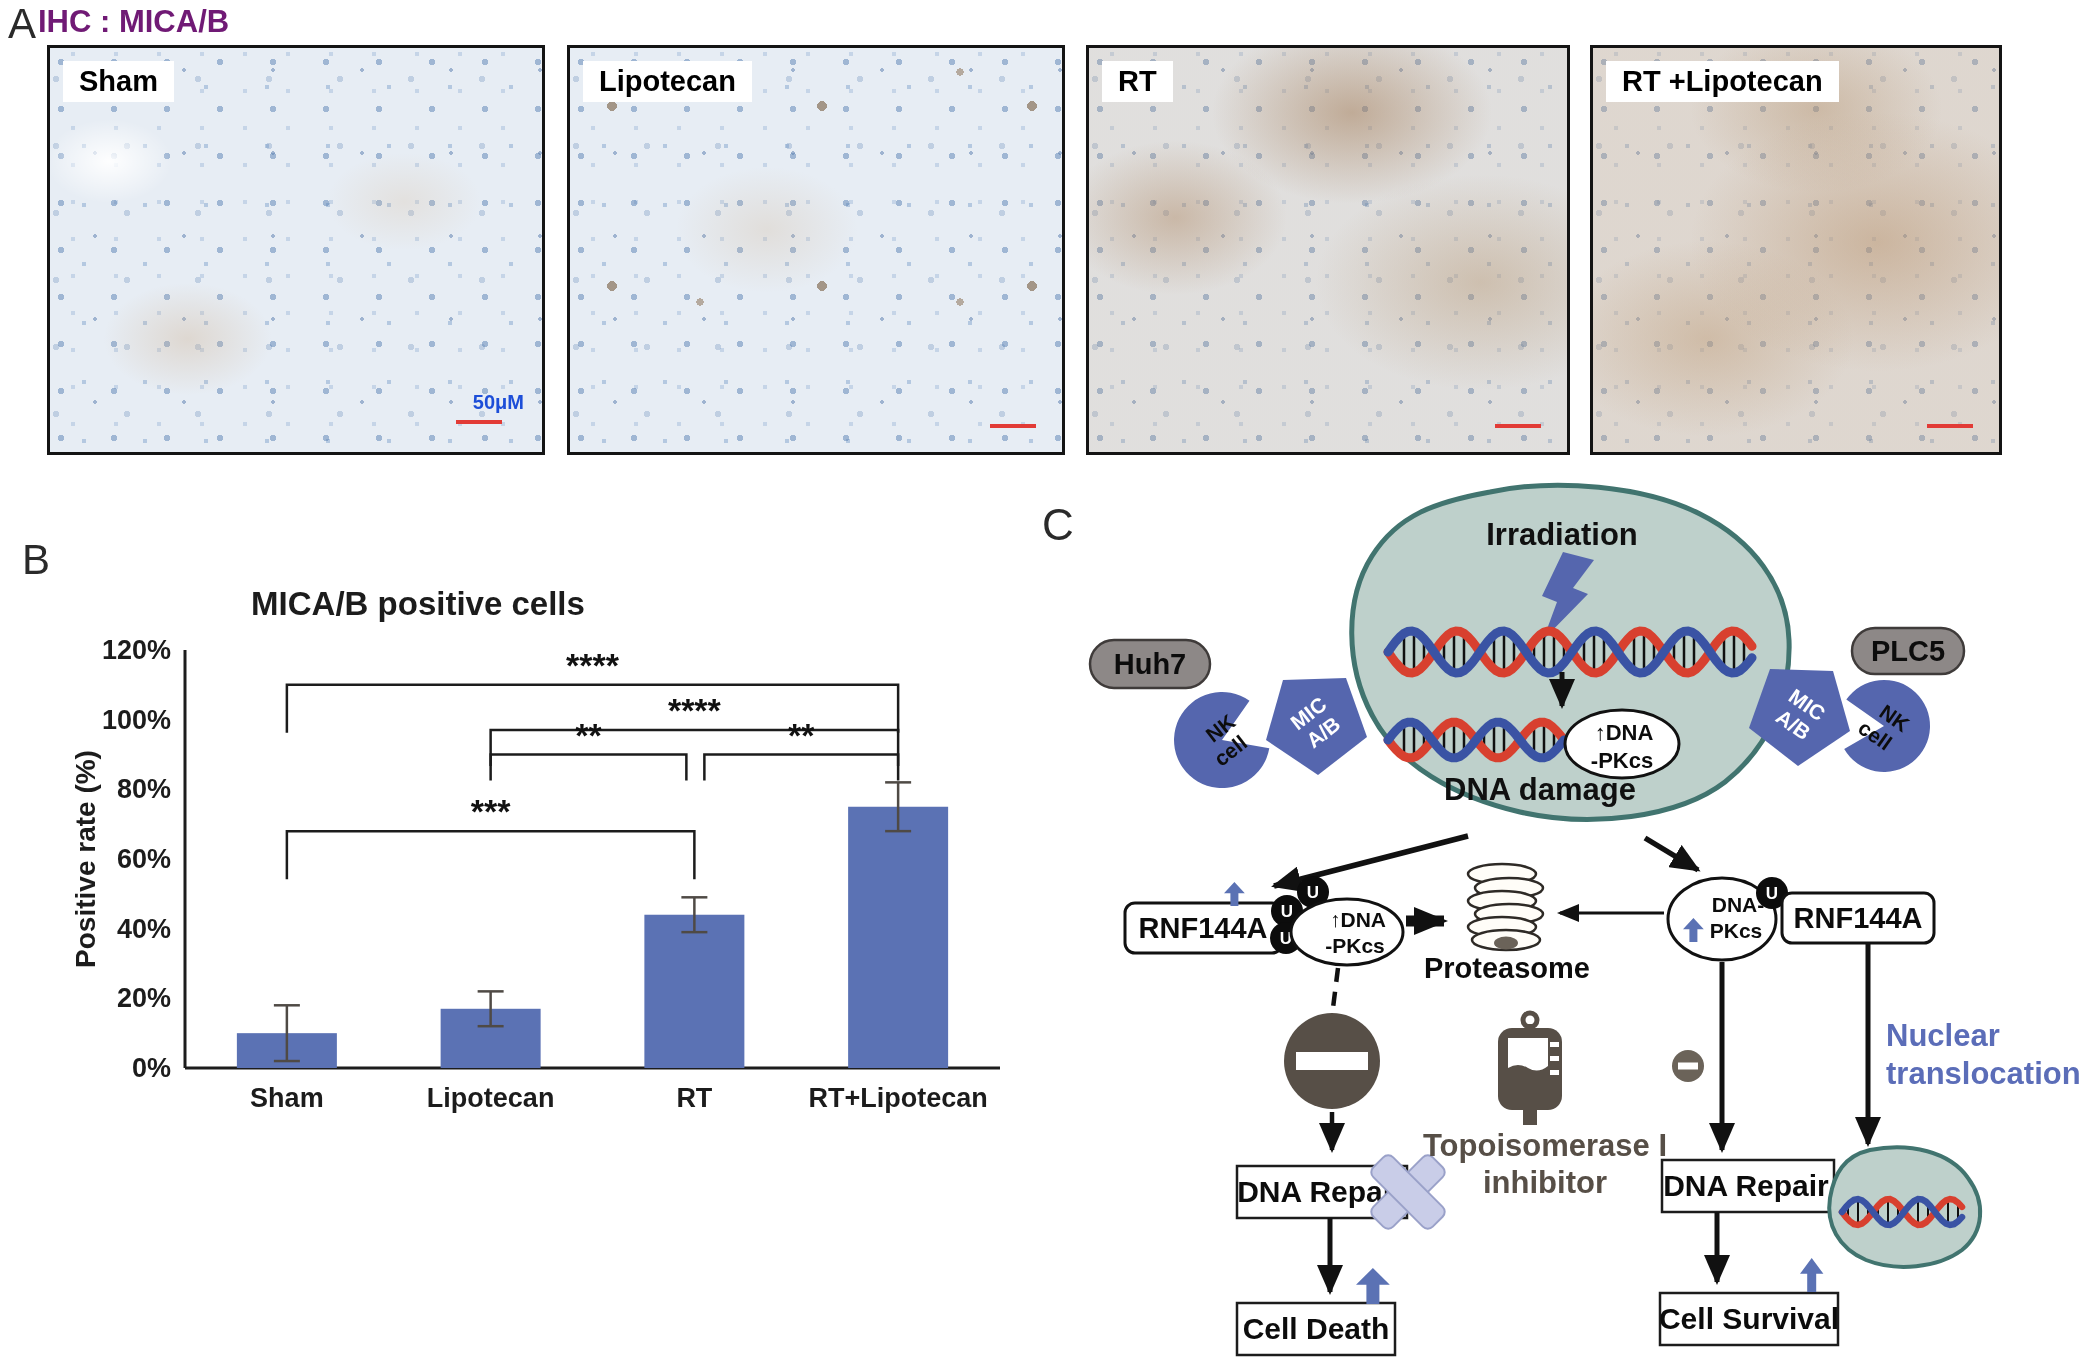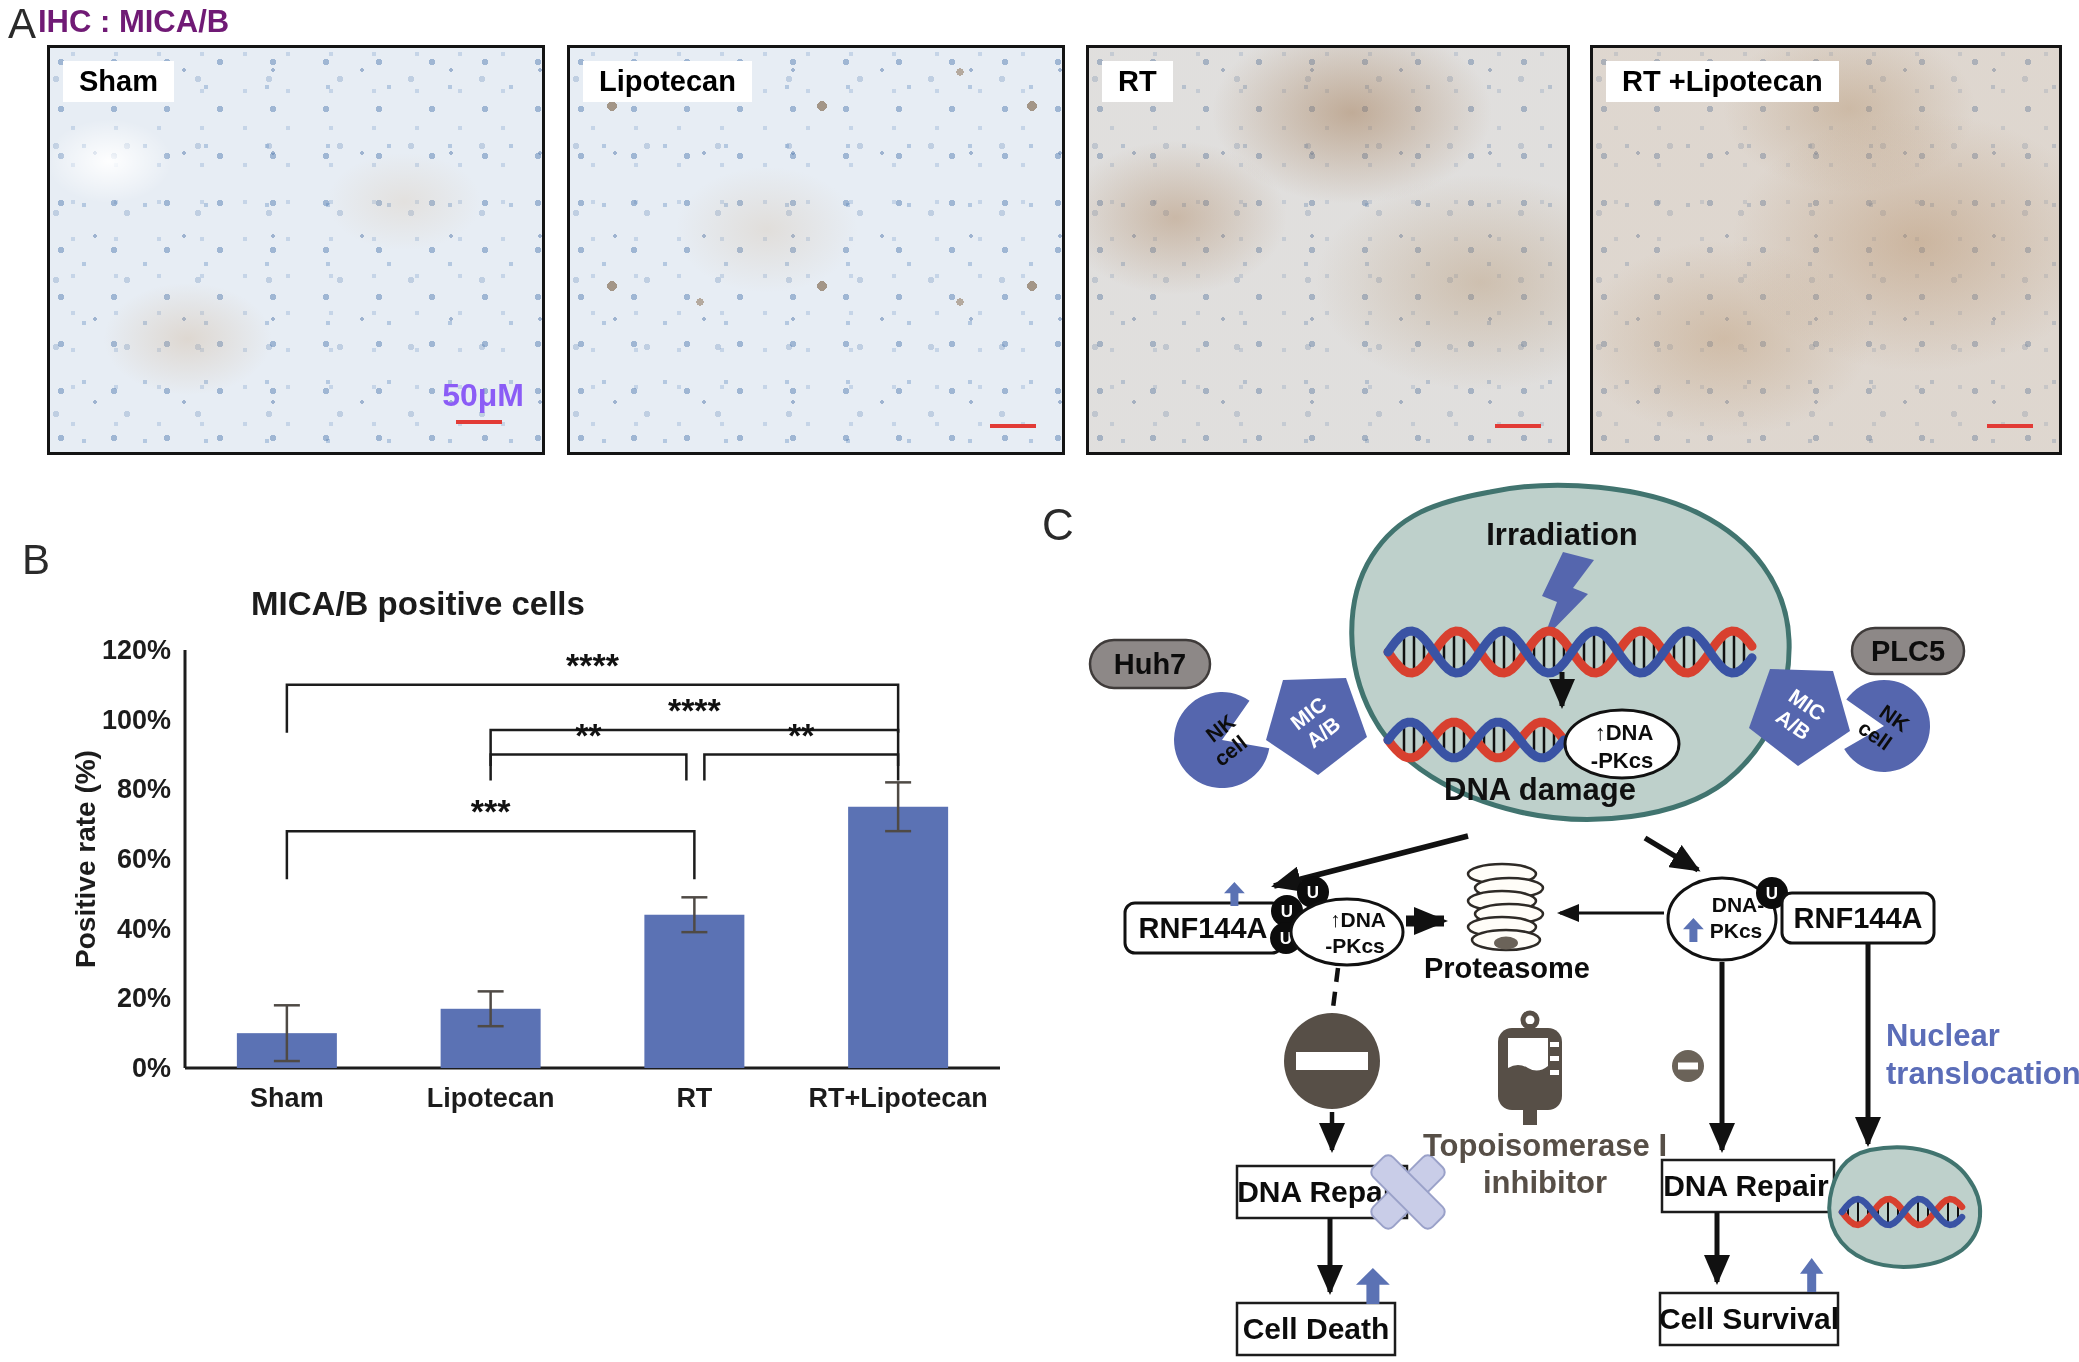--- a/index.html
+++ b/index.html
@@ -34,21 +34,21 @@
       radial-gradient(ellipse 160px 110px at 18% 42%, rgba(170,130,92,.42), transparent 70%),
       radial-gradient(ellipse 230px 150px at 82% 58%, rgba(175,140,100,.38), transparent 72%),
       linear-gradient(rgba(193,158,118,.18), rgba(193,158,118,.18));}
   .tint-rtl{background:
       radial-gradient(ellipse 260px 180px at 70% 48%, rgba(180,140,100,.45), transparent 72%),
       radial-gradient(ellipse 210px 140px at 28% 72%, rgba(185,148,108,.40), transparent 70%),
       radial-gradient(ellipse 180px 120px at 55% 15%, rgba(175,138,98,.38), transparent 70%),
       linear-gradient(rgba(202,163,122,.30), rgba(202,163,122,.30));}
   .ihc-label{position:absolute;top:13px;left:13px;background:#fff;color:#000;
              font-weight:bold;font-size:29px;padding:4px 16px;line-height:1.15;}
-  .scaletext{position:absolute;right:18px;bottom:38px;color:#8b5cf6;font-weight:bold;font-size:32px;}
+  .scaletext{position:absolute;right:18px;bottom:38px;color:#1d4ed8;font-weight:bold;font-size:20px;}
   .scalebar{position:absolute;right:26px;bottom:24px;width:46px;height:4px;background:#e23b36;}
   .s1bar{right:40px;bottom:28px;}
 
   
   #chart-svg{position:absolute;left:45px;top:575px;}
   #chart-svg text{font-family:"Liberation Sans",sans-serif;}
   .chart-title{font-size:33px;font-weight:600;fill:#1c1c1c;text-anchor:middle;}
   .ylab{font-size:28px;font-weight:600;fill:#1c1c1c;text-anchor:middle;}
   .tick{font-size:27px;font-weight:600;fill:#1c1c1c;text-anchor:end;}
   .cat{font-size:27px;font-weight:600;fill:#1c1c1c;text-anchor:middle;}
@@ -98,21 +98,21 @@
     <div class="scalebar"></div>
   </div>
 
   <div class="ihc" style="left:1086px;width:484px;">
     <div class="dots"></div>
     <div class="tint tint-rt"></div>
     <div class="ihc-label">RT</div>
     <div class="scalebar"></div>
   </div>
 
-  <div class="ihc" style="left:1590px;width:472px;">
+  <div class="ihc" style="left:1590px;width:412px;">
     <div class="dots"></div>
     <div class="tint tint-rtl"></div>
     <div class="ihc-label">RT +Lipotecan</div>
     <div class="scalebar"></div>
   </div>
 
   <div class="panel-letter" style="left:22px;top:536px;">B</div>
 
   <svg id="chart-svg" width="990" height="600">
     <text class="chart-title" x="373" y="40">MICA/B positive cells</text>

